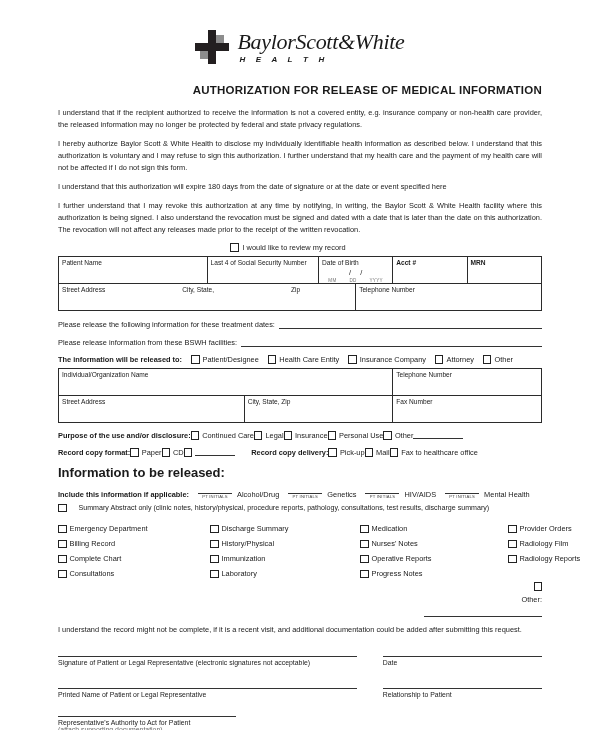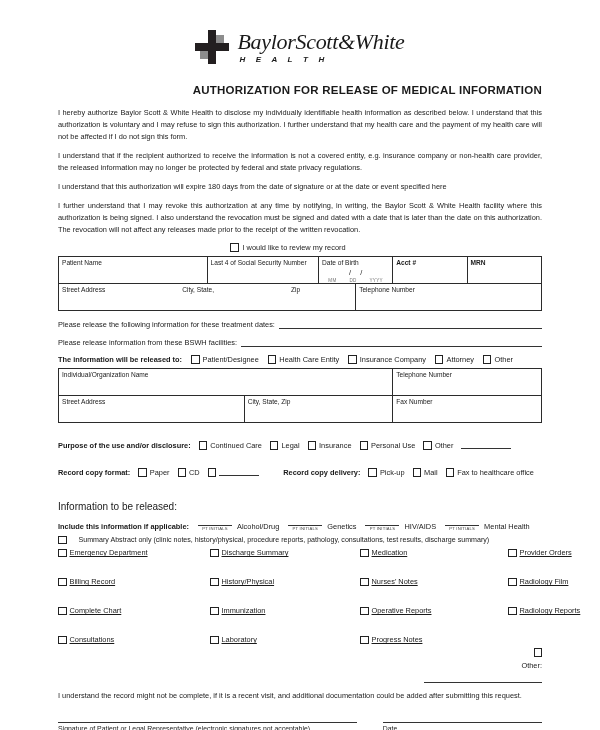--- a/index.html
+++ b/index.html
@@ -101,33 +101,33 @@
 
   .released-to{
     display:flex;align-items:center;
     gap:9px;font-size:7.4px;margin-top:8px;
   }
   .released-to .lead{font-weight:bold;white-space:nowrap;}
 
   
   .opt-row{
     display:flex;align-items:center;
-    gap:8px;font-size:7.4px;margin-top:18px;
+    font-size:7.4px;margin-top:8px;
     white-space:nowrap;
   }
   .opt-row .lead{font-weight:bold;}
   .mini-rule{
     display:inline-block;width:50px;
     border-bottom:1px solid #333;height:7px;
   }
   .mini-rule.s{width:40px;}
 
   
   .sec-head{
-    font-size:10px;font-weight:normal;margin-top:24px;
+    font-size:13px;font-weight:bold;margin-top:8px;
   }
   .include-row{
     display:flex;align-items:flex-end;
     font-size:7.4px;font-weight:bold;margin-top:5px;
     white-space:nowrap;
   }
   .initials-group{
     display:inline-flex;flex-direction:column;
     align-items:center;margin:0 5px 0 9px;
   }
@@ -138,21 +138,21 @@
   }
   .include-row .item{font-weight:normal;}
 
   .summary-row{
     display:flex;align-items:center;gap:12px;
     font-size:7.1px;margin-top:5px;white-space:nowrap;
   }
   .cbgrid{
     display:grid;
     grid-template-columns:152px 150px 148px auto;
-    row-gap:20px;margin-top:4px;text-decoration:underline;
+    row-gap:6px;margin-top:12px;
   }
   .other-row{
     display:flex;align-items:flex-end;gap:4px;
     font-size:7.4px;margin-top:4px;flex-direction:column;
   }
   .other-rule{width:118px;border-bottom:1px solid #333;height:8px;}
 
   
   .tail-para{
     font-size:7.4px;line-height:1.6;margin:7px 0 0 0;text-align:left;
@@ -192,22 +192,22 @@
       </svg>
       <div class="logo-text">
         <div class="logo-name">BaylorScott&amp;White</div>
         <div class="logo-sub">H E A L T H</div>
       </div>
     </div>
   </div>
 
   <div class="form-title">AUTHORIZATION FOR RELEASE OF MEDICAL INFORMATION</div>
 
+  <p class="para">I understand that if the recipient authorized to receive the information is not a covered entity, e.g. insurance company or non-health care provider, the released information may no longer be protected by federal and state privacy regulations.</p>
   <p class="para">I hereby authorize Baylor Scott &amp; White Health to disclose my individually identifiable health information as described below. I understand that this  authorization is voluntary and I may refuse to sign this authorization. I further understand that my health care and the payment of my health care will not be affected if I do not sign this form.</p>
-  <p class="para">I understand that if the recipient authorized to receive the information is not a covered entity, e.g. insurance company or non-health care provider, the released information may no longer be protected by federal and state privacy regulations.</p>
   <p class="para">I understand that this authorization will expire 180 days from the date of signature or at the date or event specified here</p>
 
 
   <p class="para">I further understand that I may revoke this authorization at any time by notifying, in writing, the Baylor Scott &amp; White Health facility where this authorization is being signed. I also understand the revocation must be signed and dated with a date that is later than the date on this authorization. The revocation will not affect any releases made prior to the receipt of the written revocation.</p>
 
   <div class="review-row">
     <span style="width:168px;"></span>
     <span class="cb"></span>
     <span style="font-size:7.4px;">I would like to review my record</span>
   </div>

